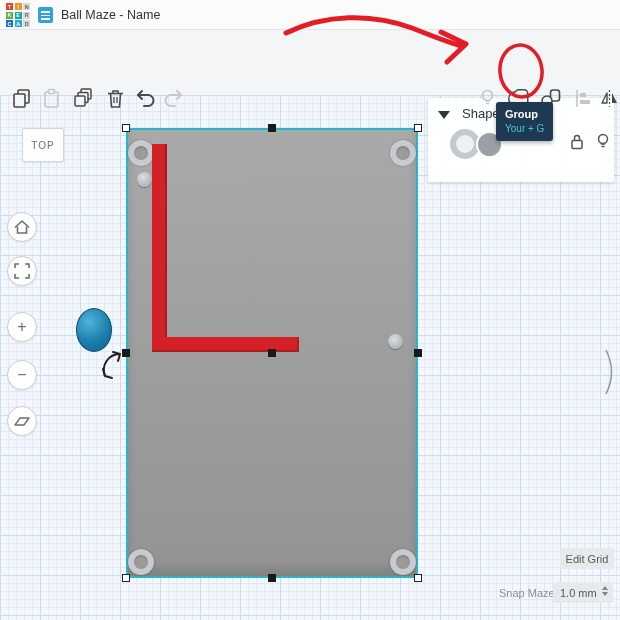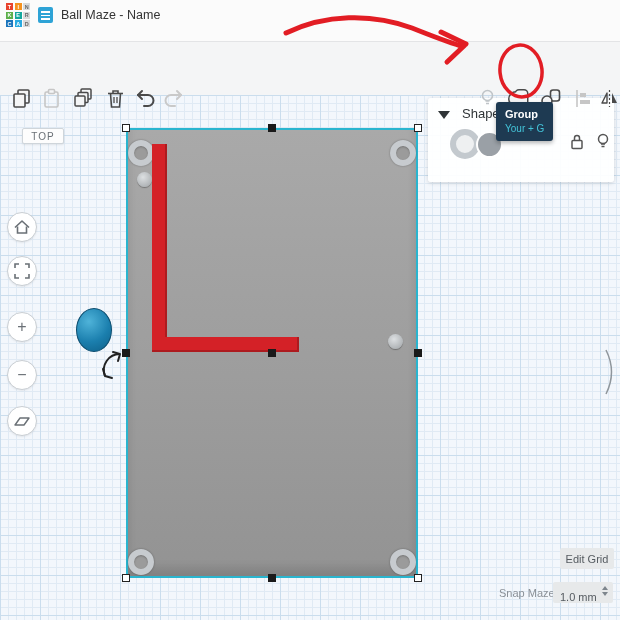--- a/index.html
+++ b/index.html
@@ -1,20 +1,20 @@
 <!DOCTYPE html>
 <html><head>
 <meta charset="utf-8">
 <style>
   * { margin:0; padding:0; box-sizing:border-box; }
   body { font-family:"Liberation Sans", sans-serif; background:#fff; }
   #app { position:relative; width:620px; height:620px; overflow:hidden; background:#f4f5f6; }
 
   
-  .topbar { position:absolute; left:0; top:0; width:620px; height:42px; background:#fbfbfb; border-bottom:1px solid #e3e4e6; z-index:20; }
+  .topbar { position:absolute; left:0; top:0; width:620px; height:30px; background:#fbfbfb; border-bottom:1px solid #e3e4e6; z-index:20; }
   .logo { position:absolute; left:6px; top:3px; width:25px; height:25px; display:grid; grid-template-columns:repeat(3,1fr); gap:1px; cursor:pointer; }
   .logo span { width:7px; height:7px; font-size:5.5px; font-weight:bold; color:#fff; display:flex; align-items:center; justify-content:center; }
   .logo span:nth-child(1){background:#e8422d;} .logo span:nth-child(2){background:#f6921e;}
   .logo span:nth-child(3){background:#d9dadb;color:#666;} .logo span:nth-child(4){background:#5cb04a;}
   .logo span:nth-child(5){background:#14a79d;} .logo span:nth-child(6){background:#d9dadb;color:#666;}
   .logo span:nth-child(7){background:#1b75bc;} .logo span:nth-child(8){background:#28aae1;}
   .logo span:nth-child(9){background:#d9dadb;color:#666;}
   .design-icon { position:absolute; left:38px; top:7px; width:15px; height:16px; background:#2ea3d6; border-radius:2px; }
   .design-icon i { position:absolute; left:3px; right:3px; height:1.5px; background:#fff; display:block; }
   .design-icon i:nth-child(1){top:4px;} .design-icon i:nth-child(2){top:7.5px;} .design-icon i:nth-child(3){top:11px;}
@@ -28,21 +28,21 @@
   .canvas { position:absolute; left:0; top:95px; width:620px; height:525px;
     background-color:#f3f7fc;
     background-image:
       linear-gradient(#cadded 1px, transparent 1px),
       linear-gradient(90deg, #cadded 1px, transparent 1px),
       linear-gradient(#e0eaf4 1px, transparent 1px),
       linear-gradient(90deg, #e0eaf4 1px, transparent 1px);
     background-size:40px 40px, 40px 40px, 8px 8px, 8px 8px;
   }
 
-  .viewcube { position:absolute; left:22px; top:128px; width:42px; height:16px; background:#fdfdfd; border:1px solid #cfd5da; border-radius:2px; box-shadow:0 1px 2px rgba(0,0,0,.08); display:flex; align-items:center; justify-content:center; font-size:10px; letter-spacing:1px; color:#6a7076; cursor:pointer; z-index:5; }
+  .viewcube { position:absolute; left:22px; top:128px; width:42px; height:34px; background:#fdfdfd; border:1px solid #cfd5da; border-radius:2px; box-shadow:0 1px 2px rgba(0,0,0,.08); display:flex; align-items:center; justify-content:center; font-size:10px; letter-spacing:1px; color:#6a7076; cursor:pointer; z-index:5; }
 
   .navbtn { position:absolute; left:7px; width:30px; height:30px; border-radius:50%; background:#fff; border:1px solid #c9ced3; box-shadow:0 1px 2px rgba(0,0,0,.07); display:flex; align-items:center; justify-content:center; color:#6a7076; font-size:16px; cursor:pointer; z-index:5; }
 
   
   .plate { position:absolute; left:126px; top:128px; width:292px; height:450px;
     background:linear-gradient(180deg,#a9a9a9,#9d9d9d 55%,#939393);
     border:2px solid #2ab5cf; box-shadow:inset 0 -8px 10px rgba(0,0,0,.12); z-index:4; }
   .ring { position:absolute; width:26px; height:26px; border-radius:50%; border:6px solid #c7cbcf; background:#9b9b9b; box-shadow:0 0 2px rgba(0,0,0,.35), inset 0 1px 2px rgba(0,0,0,.25); z-index:5; }
   .hole { position:absolute; width:15px; height:15px; border-radius:50%; background:radial-gradient(circle at 40% 35%, #dde0e2, #aeb2b5 75%); box-shadow:0 1px 1px rgba(0,0,0,.3); z-index:5; }
   .maze-name { position:absolute; left:126px; top:146px; width:292px; text-align:center; font-family:"Liberation Serif", serif; font-weight:bold; font-size:30px; letter-spacing:1px; color:#3f5f7d; text-shadow:0 1px 0 rgba(255,255,255,.25); z-index:5; cursor:pointer; }
@@ -64,21 +64,21 @@
   .insp-icon { position:absolute; top:33px; cursor:pointer; }
 
   
   .tooltip { position:absolute; left:496px; top:102px; background:#1e3a52; border-radius:3px; padding:6px 9px 7px; z-index:45; box-shadow:0 2px 4px rgba(0,0,0,.3); }
   .tooltip .tt-title { font-size:11px; font-weight:bold; color:#fff; }
   .tooltip .tt-short { font-size:10px; color:#43c3d8; margin-top:3px; }
 
   
   .edit-grid { position:absolute; left:560px; top:548px; width:54px; height:21px; background:#e7e9ea; border:none; border-radius:2px; font-size:11px; color:#555b60; font-family:"Liberation Sans",sans-serif; cursor:pointer; z-index:10; }
   .snap-label { position:absolute; left:499px; top:587px; font-size:11px; color:#8a9097; z-index:10; }
-  .snap-select { position:absolute; left:553px; top:582px; width:60px; height:21px; background:#e7e9ea; border-radius:2px; font-size:11px; color:#555b60; display:flex; align-items:flex-end; padding-left:7px; cursor:pointer; z-index:10; }
+  .snap-select { position:absolute; left:553px; top:582px; width:60px; height:21px; background:#e7e9ea; border-radius:2px; font-size:11px; color:#555b60; display:flex; align-items:center; padding-left:7px; cursor:pointer; z-index:10; }
   .spinner { position:absolute; right:5px; top:4px; display:flex; flex-direction:column; gap:2px; }
   .caret-up { width:0; height:0; border-left:3.5px solid transparent; border-right:3.5px solid transparent; border-bottom:4px solid #7d858c; }
   .caret-down { width:0; height:0; border-left:3.5px solid transparent; border-right:3.5px solid transparent; border-top:4px solid #7d858c; }
 
   .panel-handle { position:absolute; left:604px; top:348px; z-index:9; cursor:pointer; }
 
   .annotation { position:absolute; left:0; top:0; width:620px; height:620px; z-index:60; pointer-events:none; }
 </style>
 </head>
 <body>

